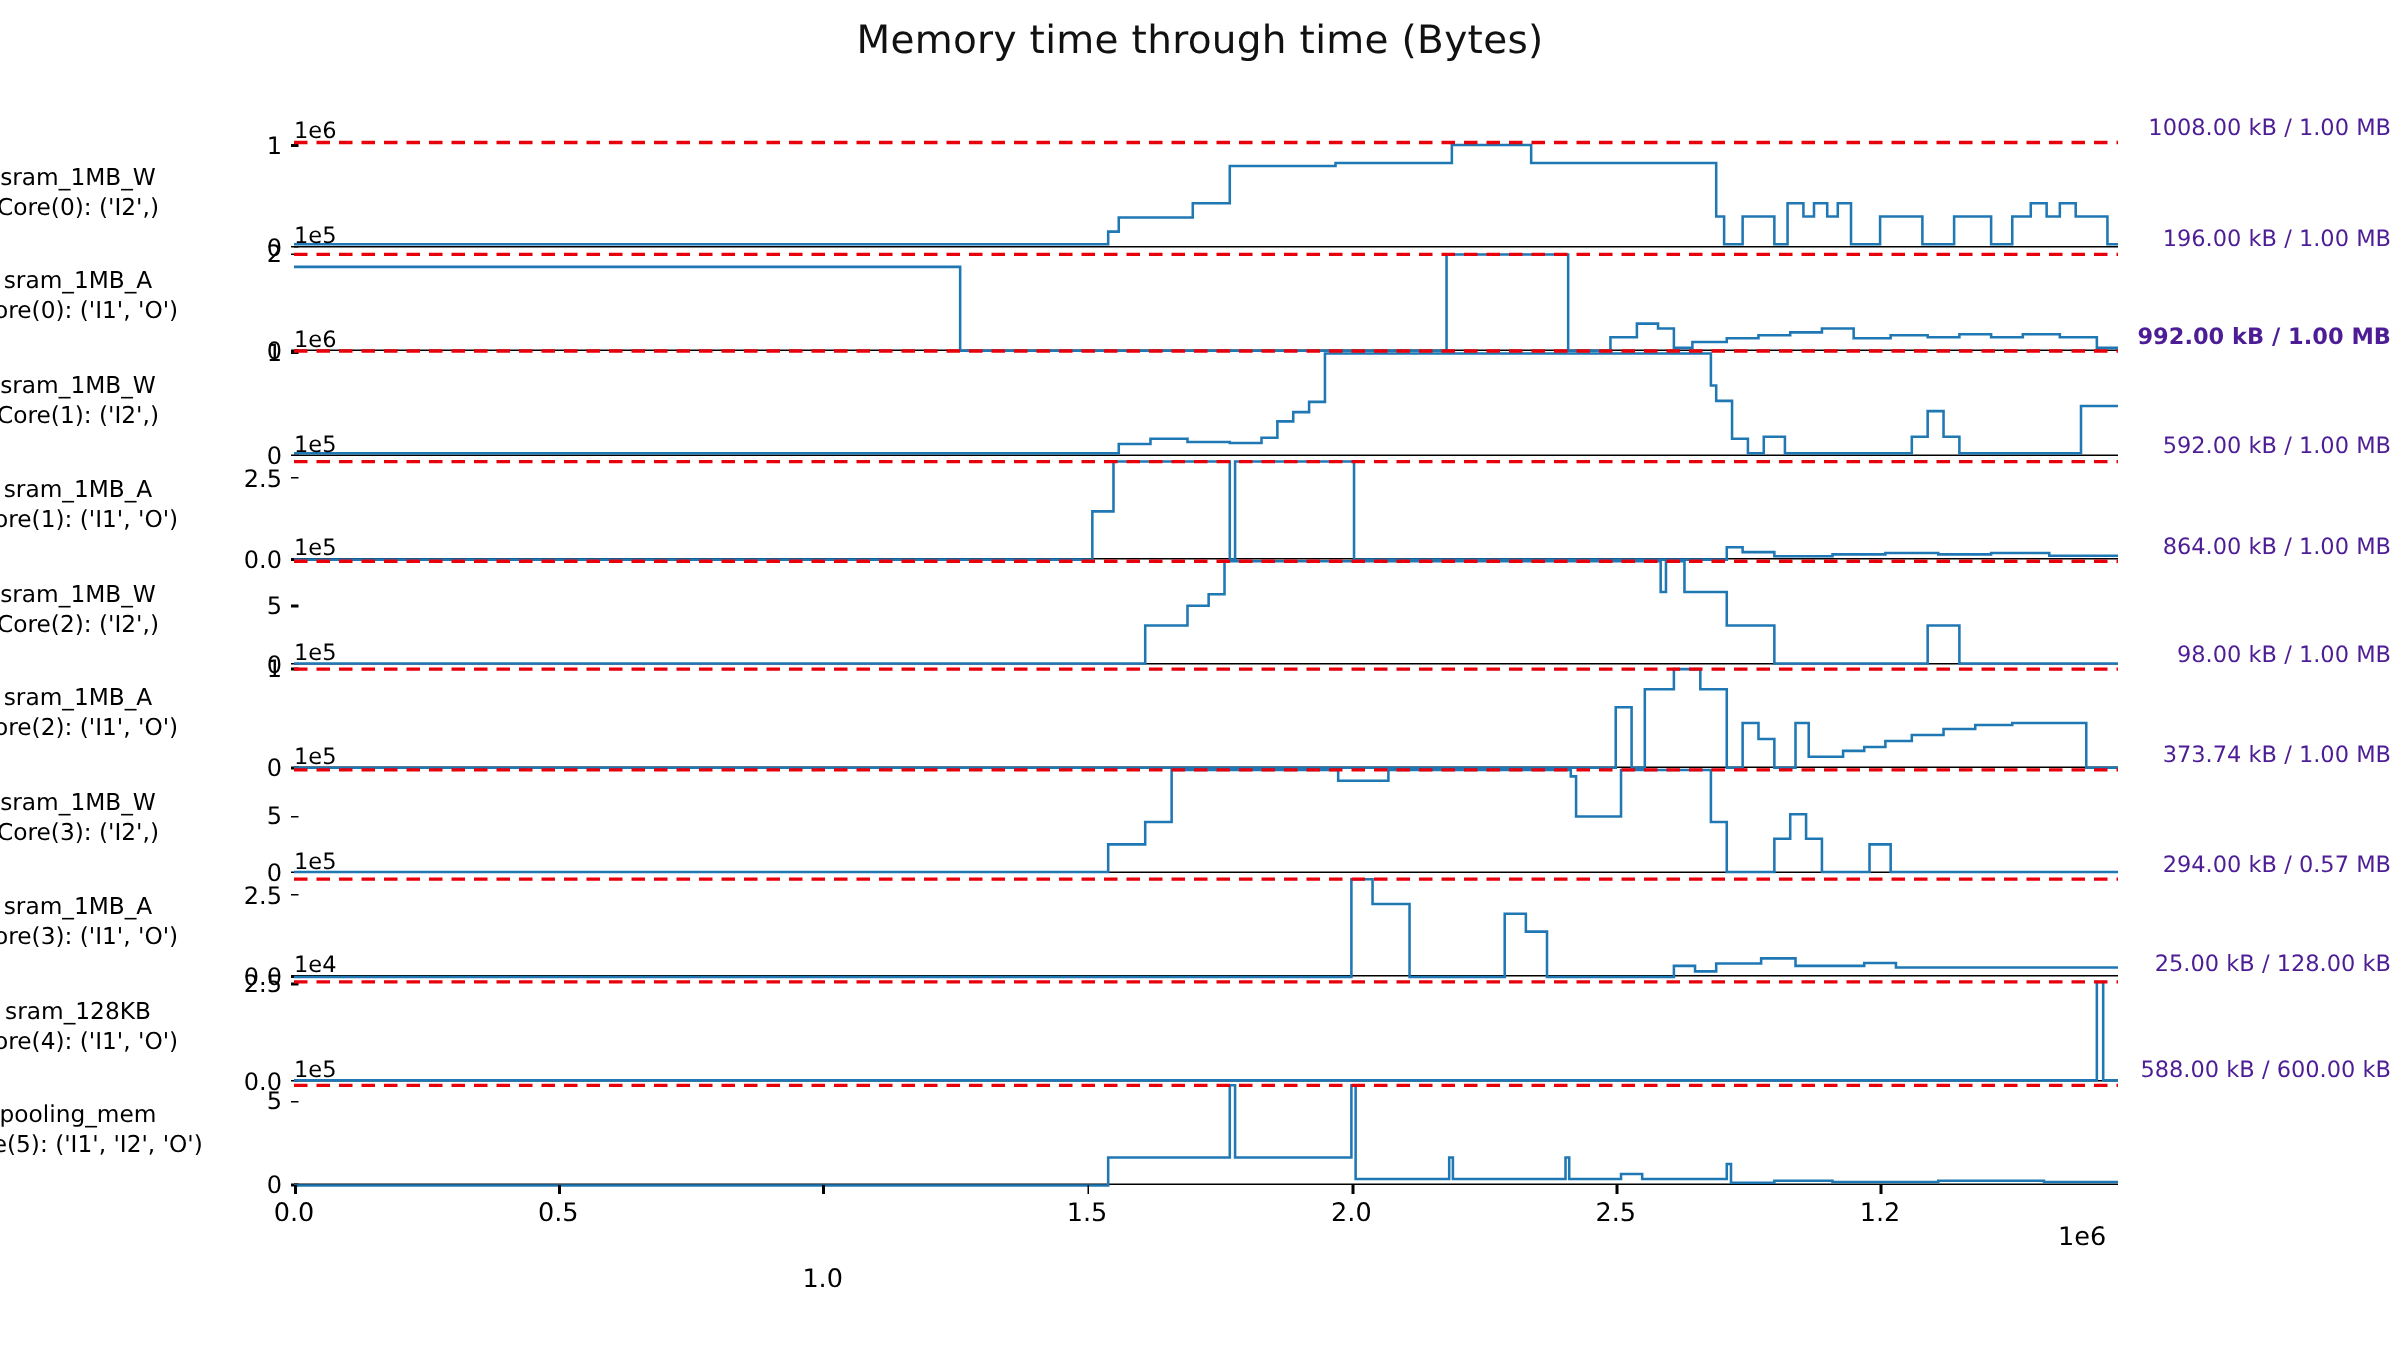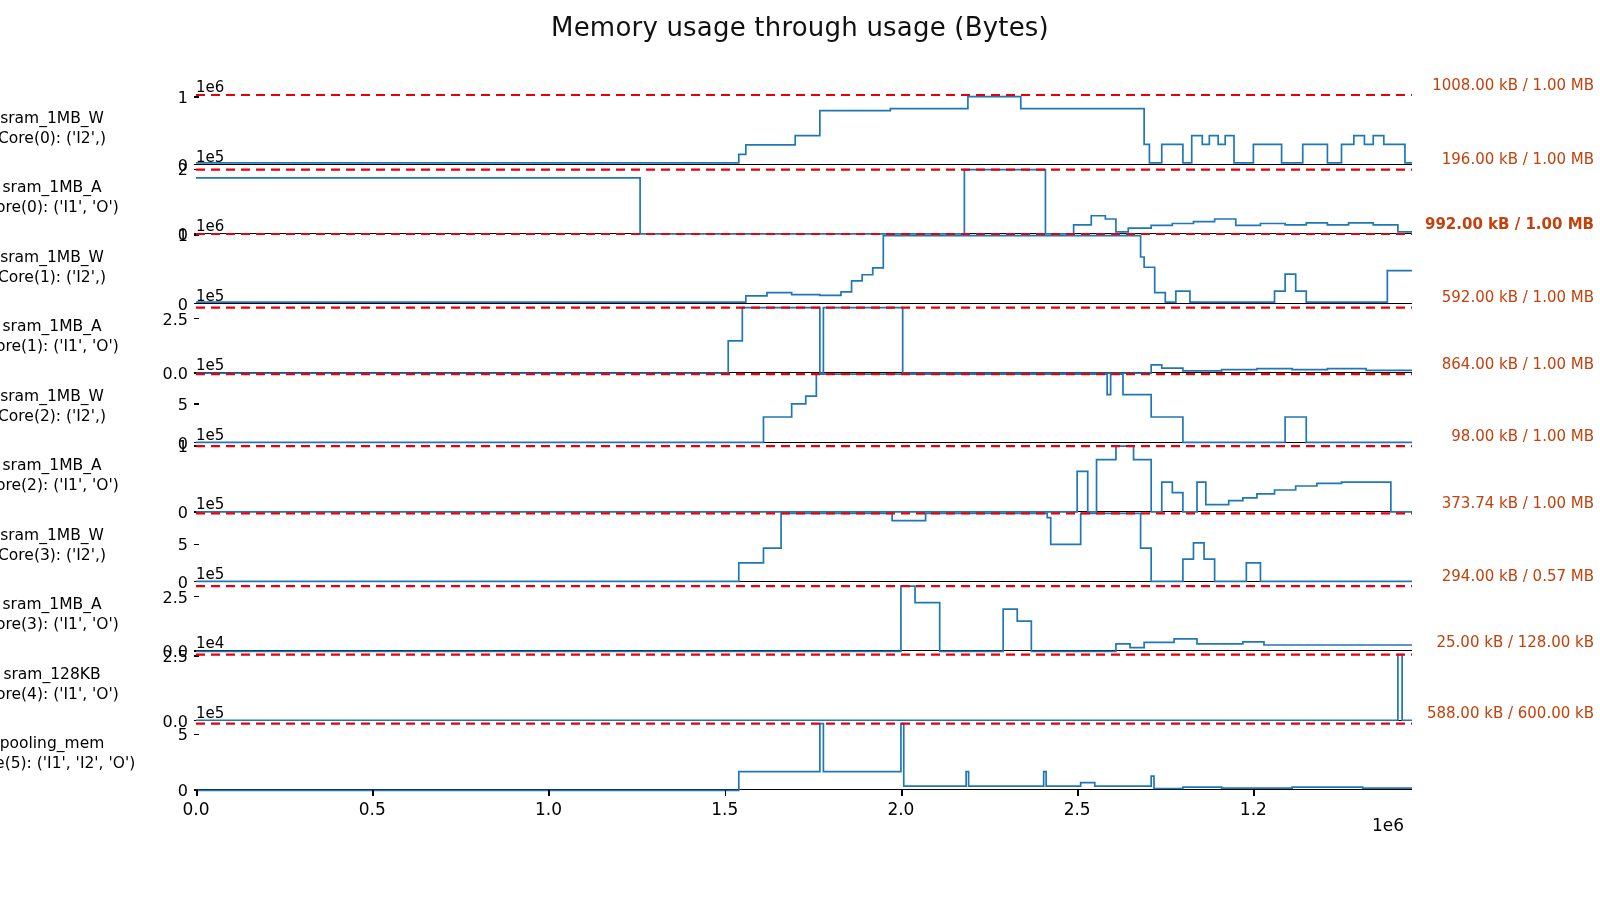--- a/index.html
+++ b/index.html
@@ -22,42 +22,42 @@
   .offsetlabel{
     position:absolute;left:196px;font-size:15px;color:#000;white-space:nowrap;
   }
   .plotbox{
     position:absolute;left:196px;width:1216px;
     border-bottom:1.6px solid #000;
     box-sizing:border-box;
   }
   .plotbox svg{display:block;position:absolute;left:0;top:0;overflow:visible;}
   .caplabel{
-    position:absolute;right:6px;color:#c2410c;font-size:15px;white-space:nowrap;
+    position:absolute;right:6px;color:#4c1d95;font-size:15px;white-space:nowrap;
     transform:translateY(-100%);
   }
   .tickmark{position:absolute;left:194px;width:5px;height:1.6px;background:#000;}
 
   
   #xaxis{position:absolute;left:196px;top:790px;width:1216px;height:1px;}
   .xtick{position:absolute;top:0;width:1.6px;height:6px;background:#000;}
   .xticklabel{
     position:absolute;top:9px;font-size:17px;color:#000;transform:translateX(-50%);
     white-space:nowrap;
   }
   #xoffset{
     position:absolute;left:1372px;top:815px;font-size:17px;color:#000;
   }
 </style>
 </head>
 <body>
 
 <div id="figure">
 
-  <div id="fig-title">Memory usage through usage (Bytes)</div>
+  <div id="fig-title">Memory time through time (Bytes)</div>
 
   <div id="plots">
       <div class="rowlabel" style="top: 108.75px;"><div>sram_1MB_W</div><div>Core(0): ('I2',)</div></div>
       <div class="ytick" style="top: 164.5px;">0</div>
       <div class="tickmark" style="top: 163.7px;"></div>
       <div class="ytick" style="top: 97.1676px;">1</div>
       <div class="tickmark" style="top: 96.3676px;"></div>
       <div class="offsetlabel" style="top: 78px;">1e6</div>
       <div class="plotbox" style="top: 95px; height: 69.5px;">
         <svg width="1216" height="69.5" viewBox="0 0 1216 69.5">
@@ -184,21 +184,21 @@
       </div>
       <div class="caplabel" style="top: 722.045px;">588.00 kB / 600.00 kB</div>
     </div>
 
   <div id="xaxis">
       <div class="xtick" style="left: 0px;"></div>
       <div class="xticklabel" style="left: 0px;">0.0</div>
       <div class="xtick" style="left: 176.232px;"></div>
       <div class="xticklabel" style="left: 176.232px;">0.5</div>
       <div class="xtick" style="left: 352.464px;"></div>
-      <div class="xticklabel" style="left: 352.464px;">1.0</div>
+      <div class="xticklabel" style="left: 352.464px; margin-top: 44px;">1.0</div>
       <div class="xtick" style="left: 528.696px;"></div>
       <div class="xticklabel" style="left: 528.696px;">1.5</div>
       <div class="xtick" style="left: 704.928px;"></div>
       <div class="xticklabel" style="left: 704.928px;">2.0</div>
       <div class="xtick" style="left: 881.159px;"></div>
       <div class="xticklabel" style="left: 881.159px;">2.5</div>
       <div class="xtick" style="left: 1057.39px;"></div>
       <div class="xticklabel" style="left: 1057.39px;">1.2</div>
     </div>
   <div id="xoffset">1e6</div>

